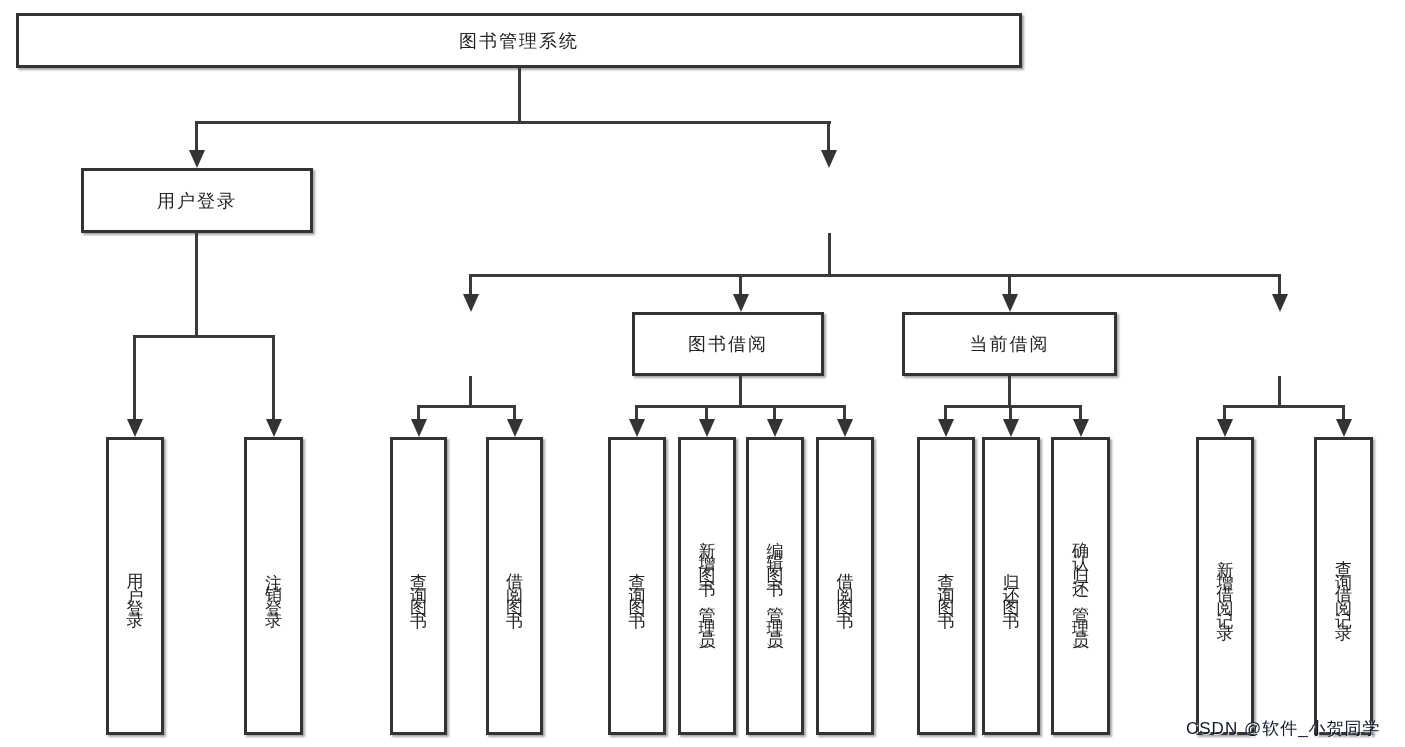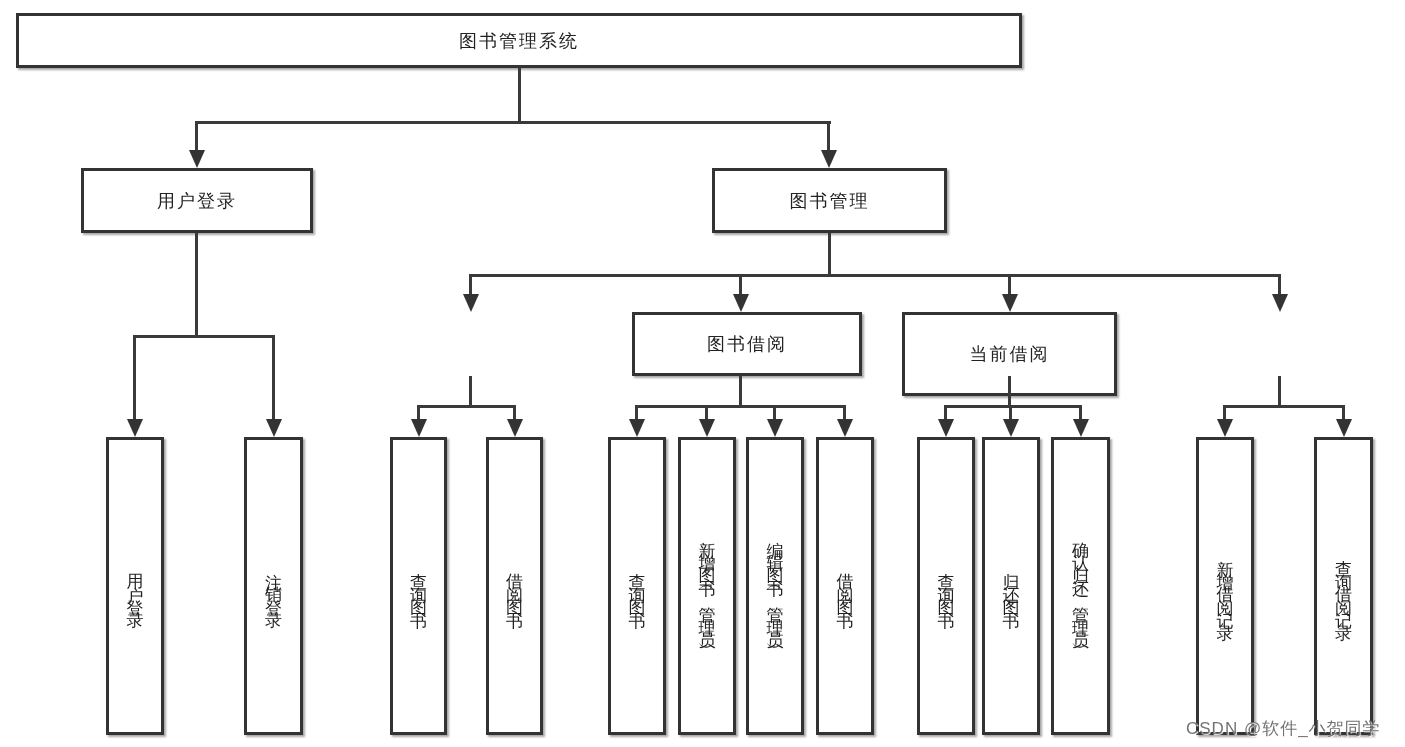--- a/index.html
+++ b/index.html
@@ -55,21 +55,21 @@
     height: 0;
     border-left: 8px solid transparent;
     border-right: 8px solid transparent;
     border-top: 18px solid #333333;
   }
   .watermark {
     position: absolute;
     left: 1186px;
     top: 717px;
     font-size: 17px;
-    color: #737373;
+    color: #0f172a;
     text-shadow: 1px 1px 1px #ffffff;
     letter-spacing: 1px;
     white-space: nowrap;
   }
 </style>
 </head>
 <body>
 
 <div class="canvas">
 
@@ -80,46 +80,43 @@
   <div class="vline" style="left:518px; top:68px; height:54px;"></div>
   <div class="hline" style="left:195px; top:121px; width:636px;"></div>
   <div class="vline" style="left:195px; top:121px; height:32px;"></div>
   <div class="arrow" style="left:189px; top:150px;"></div>
   <div class="vline" style="left:827px; top:121px; height:32px;"></div>
   <div class="arrow" style="left:821px; top:150px;"></div>
 
   <div class="node" style="left:81px; top:168px; width:232px; height:65px;">
     <span class="hlabel">用户登录</span>
   </div>
-  <div class="node" style="left:712px; top:168px; width:235px; height:65px;">
-    <span class="hlabel">图书管理</span>
-  </div>
 
   <div class="vline" style="left:195px; top:233px; height:105px;"></div>
   <div class="hline" style="left:133px; top:335px; width:142px;"></div>
   <div class="vline" style="left:133px; top:335px; height:87px;"></div>
   <div class="arrow" style="left:127px; top:419px;"></div>
   <div class="vline" style="left:272px; top:335px; height:87px;"></div>
   <div class="arrow" style="left:266px; top:419px;"></div>
 
   <div class="vline" style="left:828px; top:233px; height:44px;"></div>
   <div class="hline" style="left:469px; top:274px; width:811px;"></div>
   <div class="vline" style="left:469px; top:274px; height:23px;"></div>
   <div class="arrow" style="left:463px; top:294px;"></div>
   <div class="vline" style="left:739px; top:274px; height:23px;"></div>
   <div class="arrow" style="left:733px; top:294px;"></div>
   <div class="vline" style="left:1008px; top:274px; height:23px;"></div>
   <div class="arrow" style="left:1002px; top:294px;"></div>
   <div class="vline" style="left:1278px; top:274px; height:23px;"></div>
   <div class="arrow" style="left:1272px; top:294px;"></div>
 
-  <div class="node" style="left:632px; top:312px; width:230px; height:64px;">
+  <div class="node" style="left:632px; top:312px; width:192px; height:64px;">
     <span class="hlabel">图书借阅</span>
   </div>
-  <div class="node" style="left:902px; top:312px; width:215px; height:84px;">
+  <div class="node" style="left:902px; top:312px; width:215px; height:64px;">
     <span class="hlabel">当前借阅</span>
   </div>
 
   <div class="vline" style="left:469px; top:376px; height:31px;"></div>
   <div class="hline" style="left:417px; top:405px; width:99px;"></div>
   <div class="vline" style="left:417px; top:405px; height:17px;"></div>
   <div class="arrow" style="left:411px; top:419px;"></div>
   <div class="vline" style="left:513px; top:405px; height:17px;"></div>
   <div class="arrow" style="left:507px; top:419px;"></div>
 

